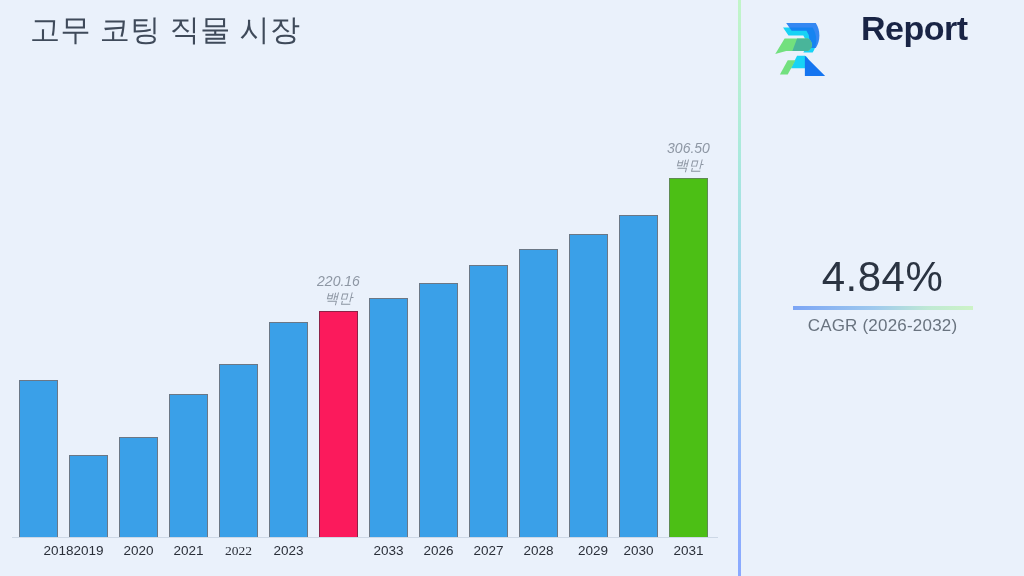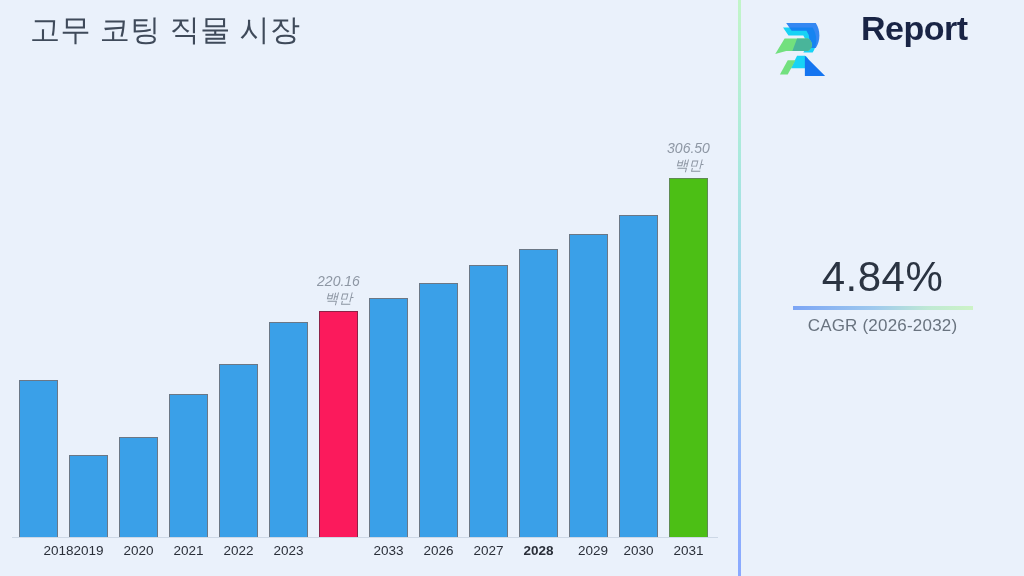--- a/index.html
+++ b/index.html
@@ -232,27 +232,27 @@
           </div>
         </div>
       </div>
   </div>
 
   <div id="xaxis">
       <div class="xtick" style="left: 19px; margin-left: 20px;">2018</div>
       <div class="xtick" style="left: 69px;">2019</div>
       <div class="xtick" style="left: 119px;">2020</div>
       <div class="xtick" style="left: 169px;">2021</div>
-      <div class="xtick" style="left: 219px;">2022</div>
+      <div class="xtick" style="left: 219px; font-family: Liberation Serif, serif;">2022</div>
       <div class="xtick" style="left: 269px;">2023</div>
       <div class="xtick" style="left: 319px; margin-top: 32px;">2024</div>
       <div class="xtick" style="left: 369px;">2033</div>
       <div class="xtick" style="left: 419px;">2026</div>
       <div class="xtick" style="left: 469px;">2027</div>
-      <div class="xtick" style="left: 519px; font-weight: bold;">2028</div>
+      <div class="xtick" style="left: 519px;">2028</div>
       <div class="xtick" style="left: 569px; text-align: right;">2029</div>
       <div class="xtick" style="left: 619px;">2030</div>
       <div class="xtick" style="left: 669px;">2031</div>
     </div>
 
 </div>
 
 <div id="divider"></div>
 
 <div id="right-panel">

